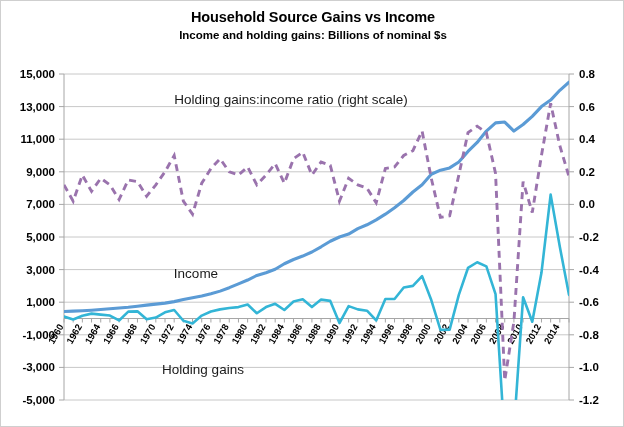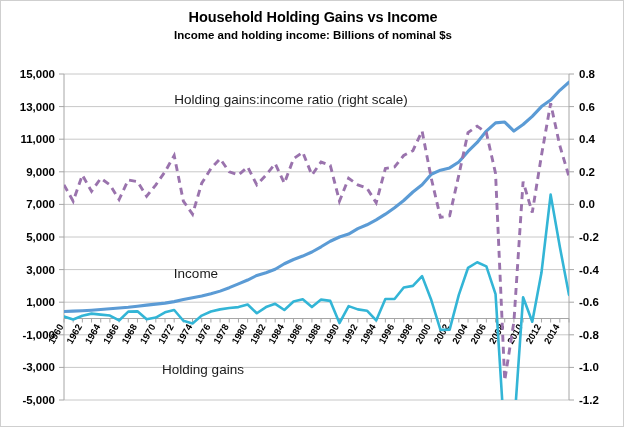--- a/index.html
+++ b/index.html
@@ -106,22 +106,22 @@
     font-size: 9.5px;
     font-weight: bold;
     color: #000000;
   }
 </style>
 </head>
 <body>
 
 <div id="chart-frame">
 
-  <div id="chart-title">Household Holding Gains vs Income</div>
-  <div id="chart-subtitle">Income and holding income: Billions of nominal $s</div>
+  <div id="chart-title">Household Source Gains vs Income</div>
+  <div id="chart-subtitle">Income and holding gains: Billions of nominal $s</div>
 
   <svg id="plot-svg" width="624" height="427">
     <g id="gridlines-group">
         <line x1="63" x2="568" y1="73" y2="73" class="gridline"></line>
         <line x1="63" x2="568" y1="105.59999999999997" y2="105.59999999999997" class="gridline"></line>
         <line x1="63" x2="568" y1="138.2" y2="138.2" class="gridline"></line>
         <line x1="63" x2="568" y1="170.8" y2="170.8" class="gridline"></line>
         <line x1="63" x2="568" y1="203.4" y2="203.4" class="gridline"></line>
         <line x1="63" x2="568" y1="236" y2="236" class="gridline"></line>
         <line x1="63" x2="568" y1="268.6" y2="268.6" class="gridline"></line>

